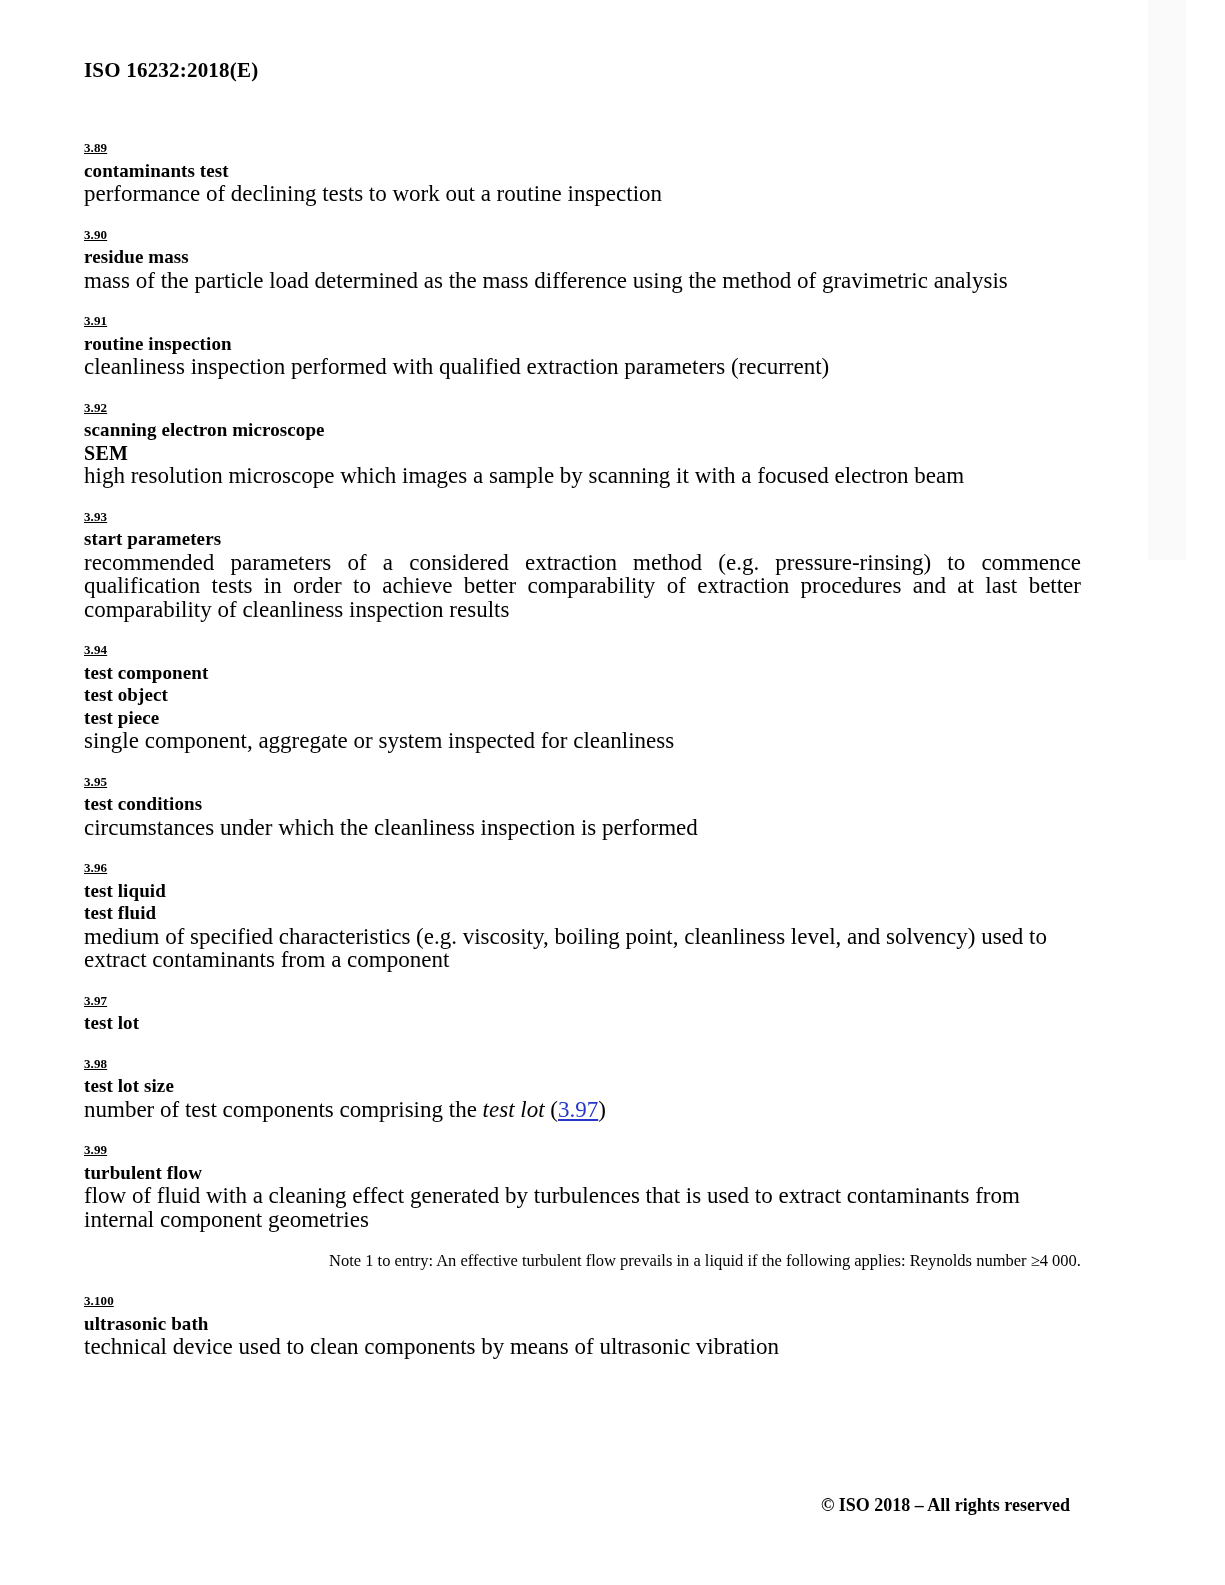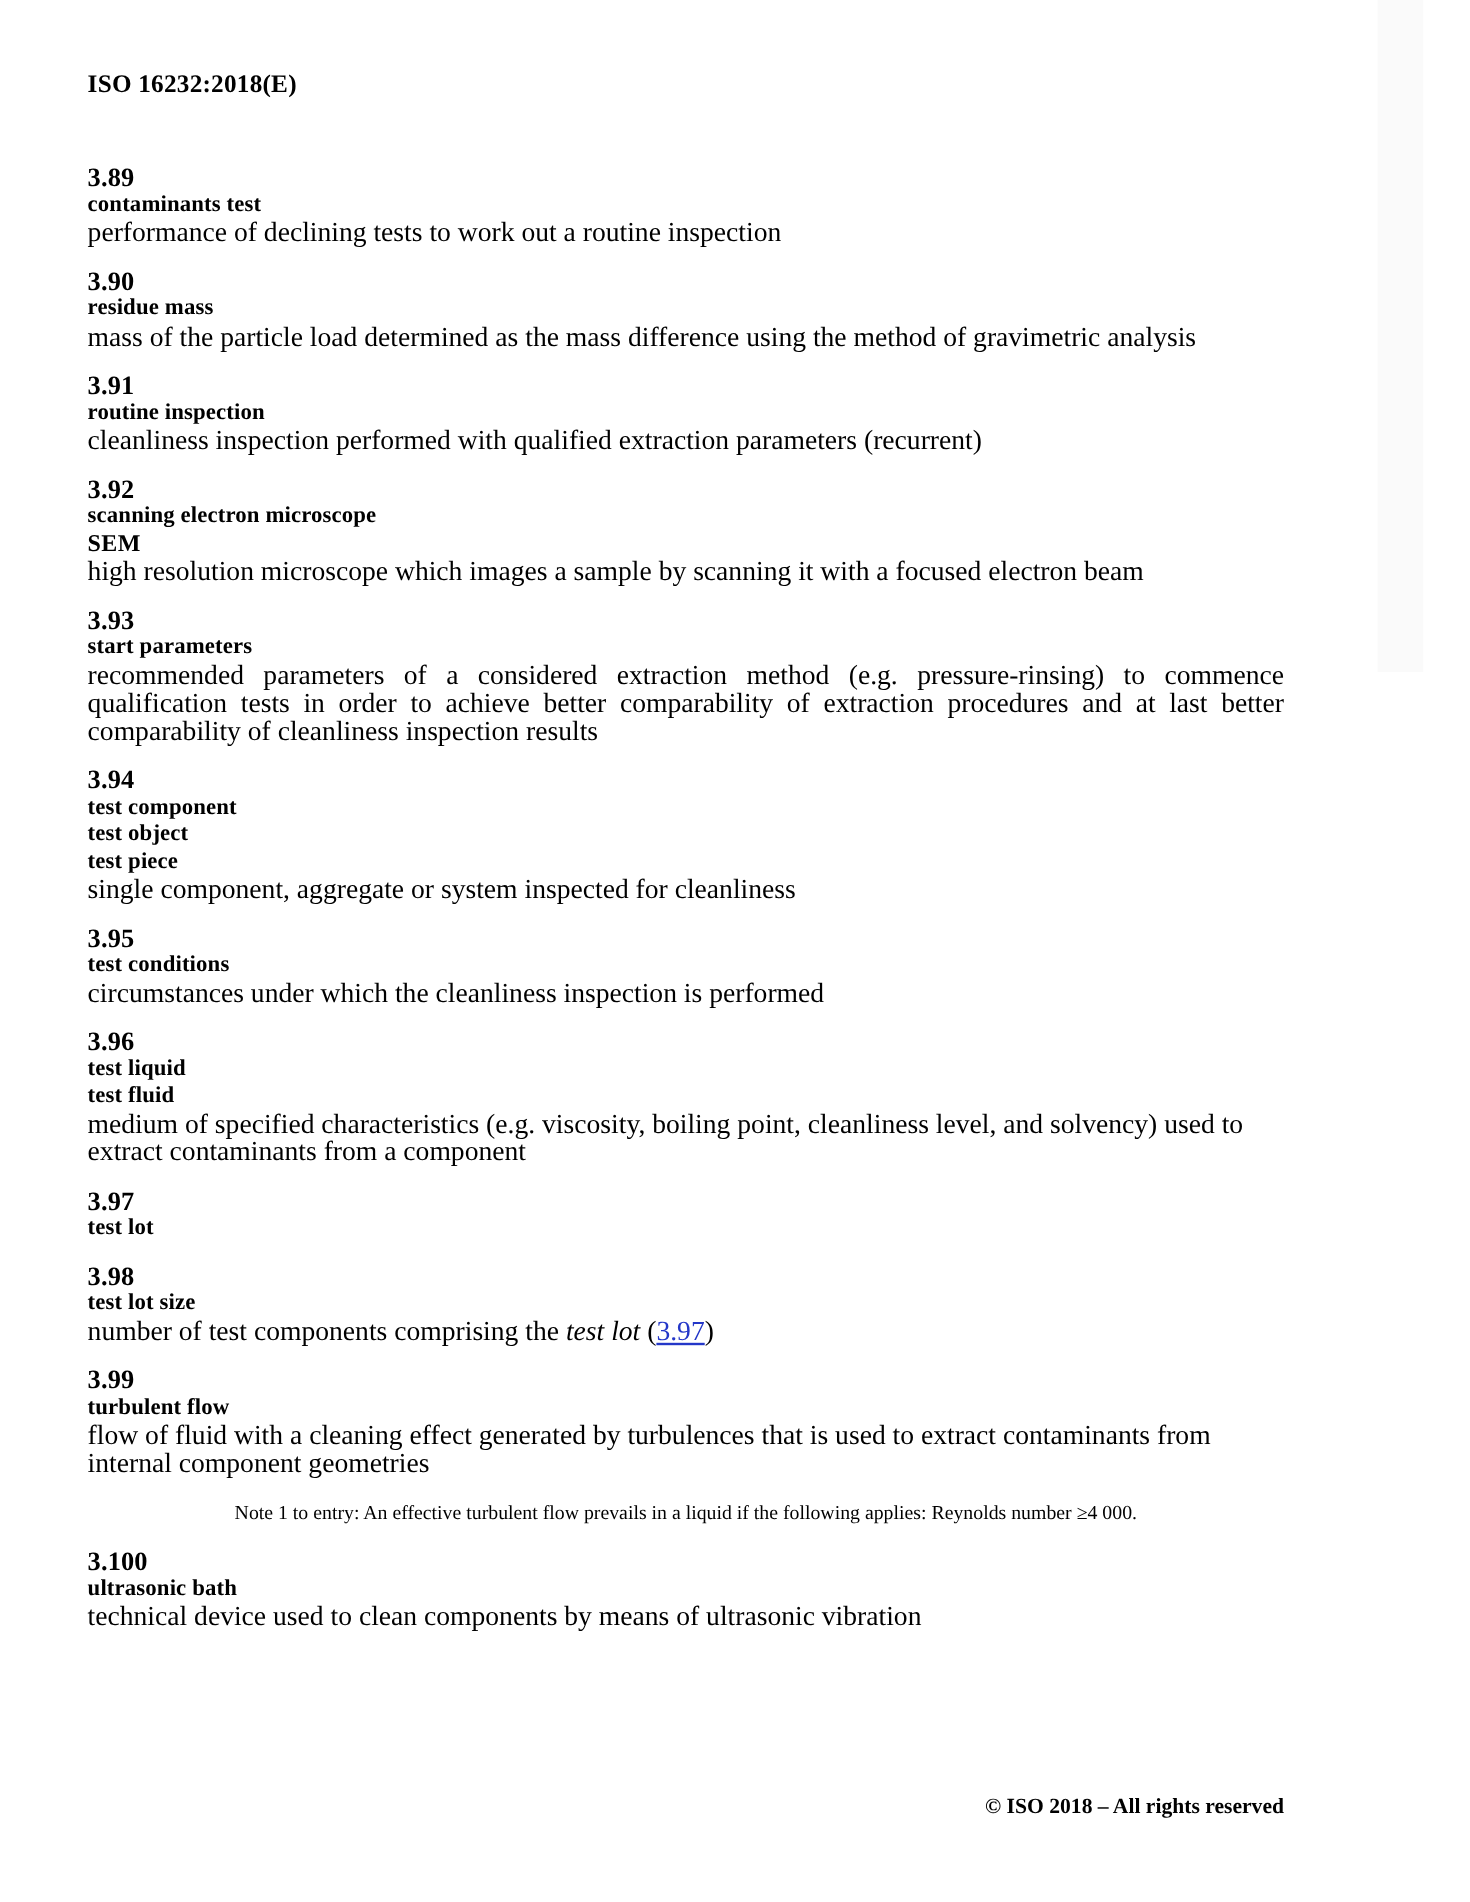--- a/index.html
+++ b/index.html
@@ -24,45 +24,46 @@
     position: absolute;
     top: 0;
     left: 1148px;
     width: 38px;
     height: 560px;
     background: #fafafa;
     pointer-events: none;
   }
   .content {
     position: absolute;
-    left: 73px;
+    left: 84px;
     top: 0;
     width: 997px;
   }
   .running-head {
     font-size: 21px;
     font-weight: bold;
     letter-spacing: 0.2px;
     padding-top: 58px;
     line-height: 1.2;
   }
   .terms {
     margin-top: 54px;
   }
   .entry {
     margin-bottom: 18px;
   }
   .entry:last-child {
     margin-bottom: 0;
   }
   .entry .num {
-    font-size: 22px;
+    font-size: 13px;
     font-weight: bold;
     line-height: 22.5px;
     letter-spacing: 0.1px;
+    text-decoration: underline;
   }
   .entry .term {
     font-size: 19px;
     font-weight: bold;
     line-height: 22.5px;
     letter-spacing: 0.1px;
   }
   .entry .abbr {
     font-size: 20px;
     font-weight: bold;
@@ -76,21 +77,21 @@
   }
   .entry .def.justify {
     text-align: justify;
     text-justify: inter-word;
   }
   .note {
     font-size: 16.5px;
     line-height: 22px;
     margin-top: 19px;
     margin-bottom: 18px;
-    text-align: center;
+    text-align: right;
   }
   .italic {
     font-style: italic;
   }
   .xref {
     color: #2437c8;
     text-decoration: underline;
   }
   .footer {
     position: absolute;

